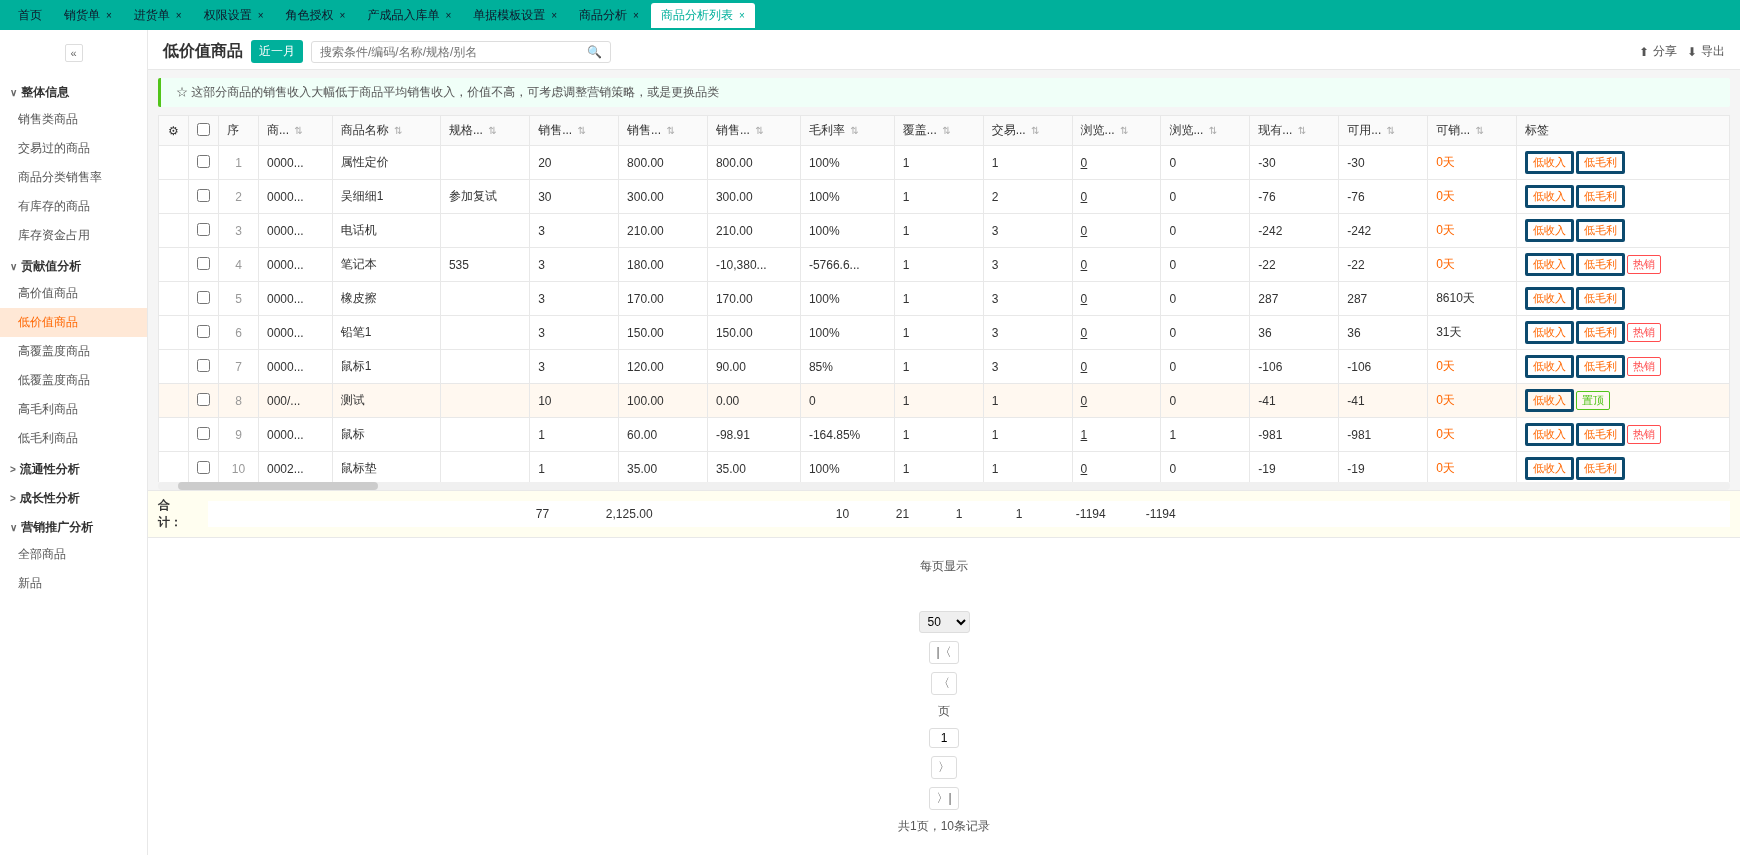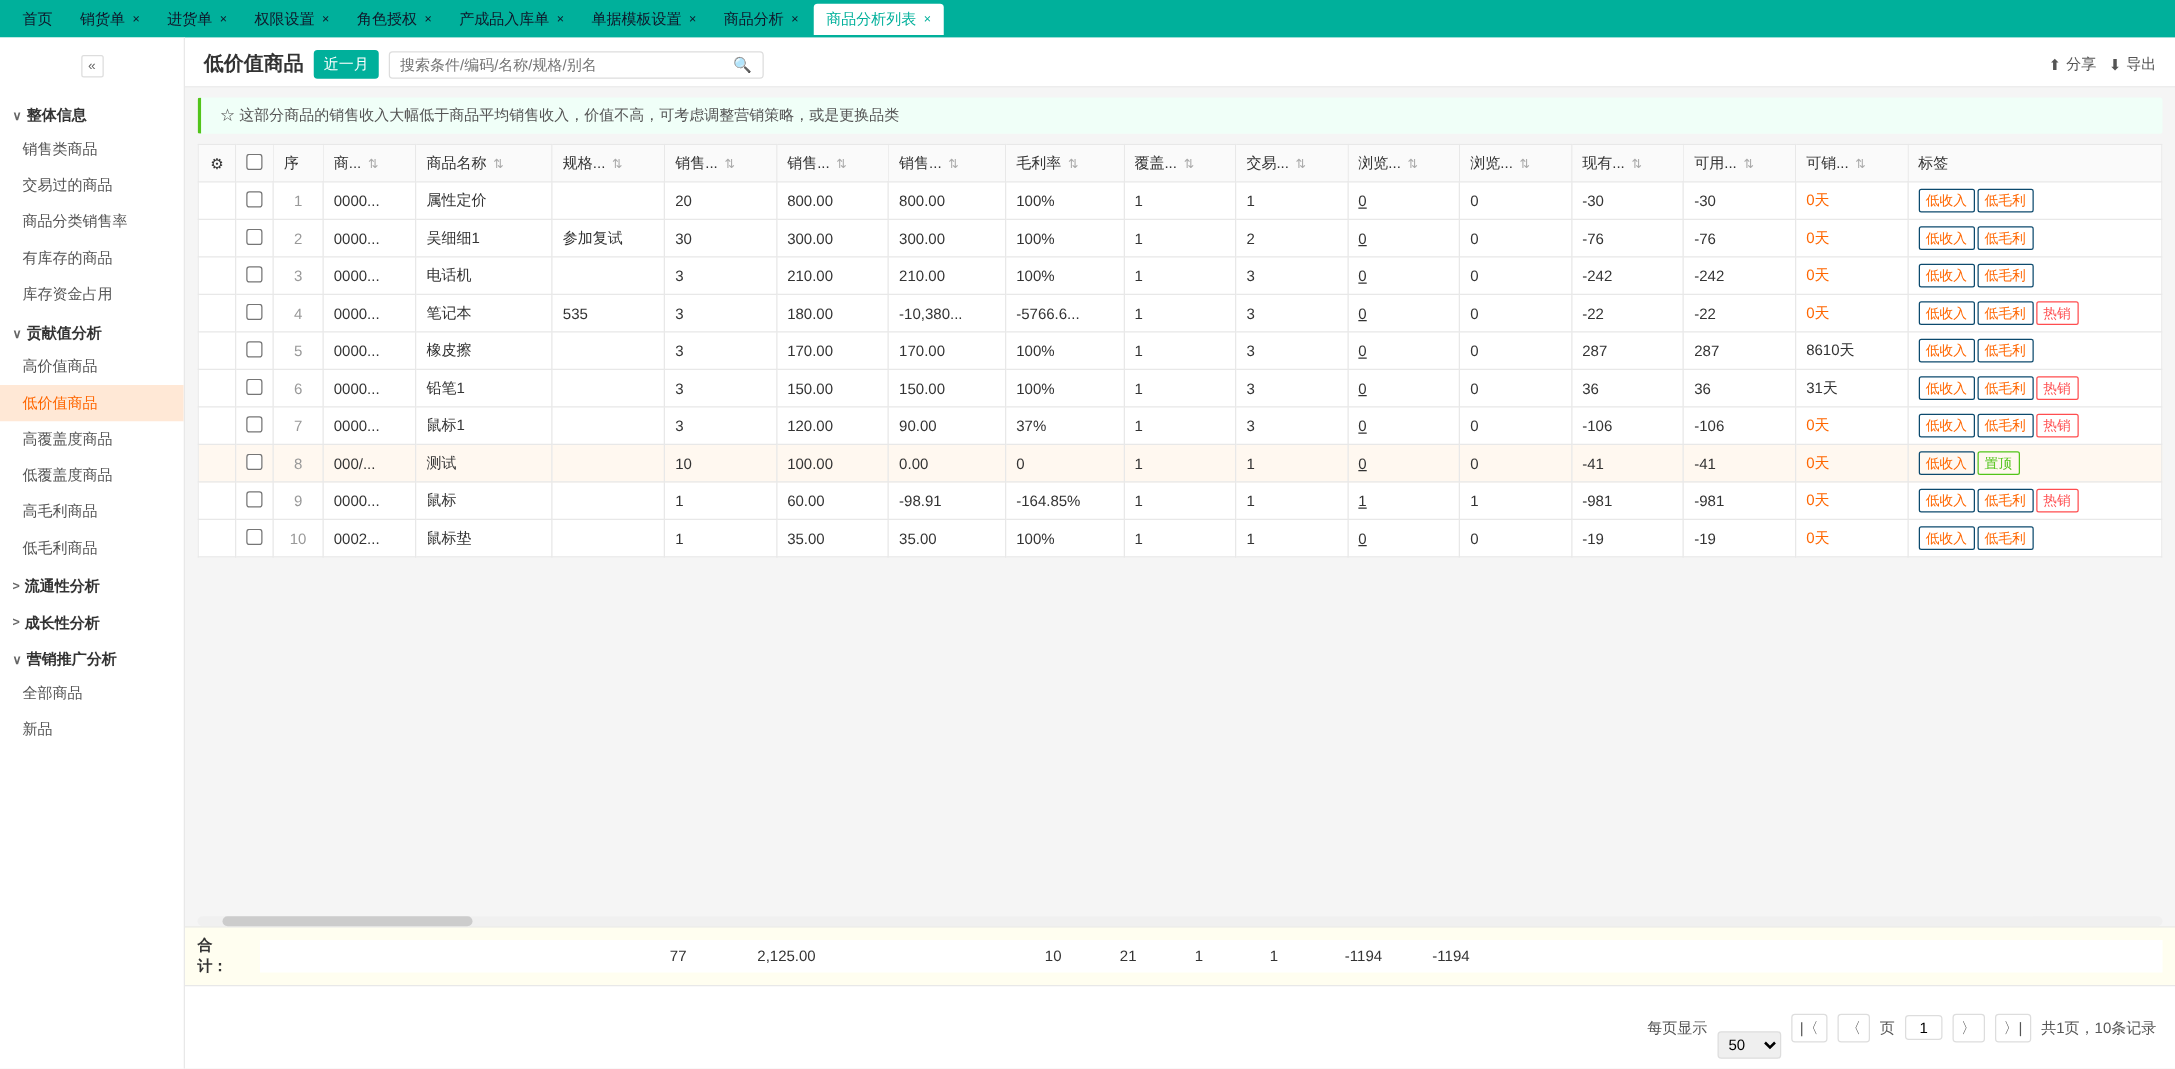--- a/index.html
+++ b/index.html
@@ -172,21 +172,21 @@
     }
     .row-highlighted td { background: #fff8f0; }
     .row-num { color: #999; text-align: center; }
     .tag {
       display: inline-block;
       padding: 1px 5px;
       border-radius: 2px;
       font-size: 11px;
       margin-right: 2px;
     }
-    .tag-orange { color: #ff6600; border: 1px solid #0c4a6e; }
+    .tag-orange { color: #ff6600; border: 3px solid #0c4a6e; }
     .tag-red { color: #ff4d4f; border: 1px solid #ff4d4f; }
     .tag-green { color: #52c41a; border: 1px solid #52c41a; }
     .days-orange { color: #ff6600; }
     .val-underline { text-decoration: underline; cursor: pointer; }
     
     
     .totals-bar {
       background: #fffef0;
       border-top: 1px solid #e8e8e8;
       display: flex;
@@ -198,25 +198,26 @@
       font-size: 12px;
       color: #333;
       padding-right: 15px;
       font-weight: bold;
     }
     
     
     .footer {
       background: #fff;
       border-top: 1px solid #e8e8e8;
-      padding: 8px 15px;
+      padding: 20px 15px;
       display: flex;
       align-items: center;
       justify-content: flex-end;
       gap: 8px;
+      flex-direction: column;
     }
     .footer-label { color: #555; }
     .footer-select {
       border: 1px solid #ddd;
       border-radius: 3px;
       padding: 2px 4px;
       font-size: 12px;
       margin-top: 28px;
     }
     .page-nav-btn {
@@ -534,21 +535,21 @@
     <td class="td-checkbox">
       <input type="checkbox" style="">
     </td>
     <td class="row-num">7</td>
     <td>0000...</td>
     <td>鼠标1</td>
     <td></td>
     <td>3</td>
     <td>120.00</td>
     <td>90.00</td>
-    <td>37%</td>
+    <td>85%</td>
     <td>1</td>
     <td>3</td>
     <td><span class="val-underline">0</span></td>
     <td>0</td>
     <td>-106</td>
     <td>-106</td>
     <td><span class="days-orange">0天</span></td>
     <td><span class="tag tag-orange">低收入</span><span class="tag tag-orange">低毛利</span><span class="tag tag-red">热销</span></td>
   </tr>
               <tr class="row-highlighted">

